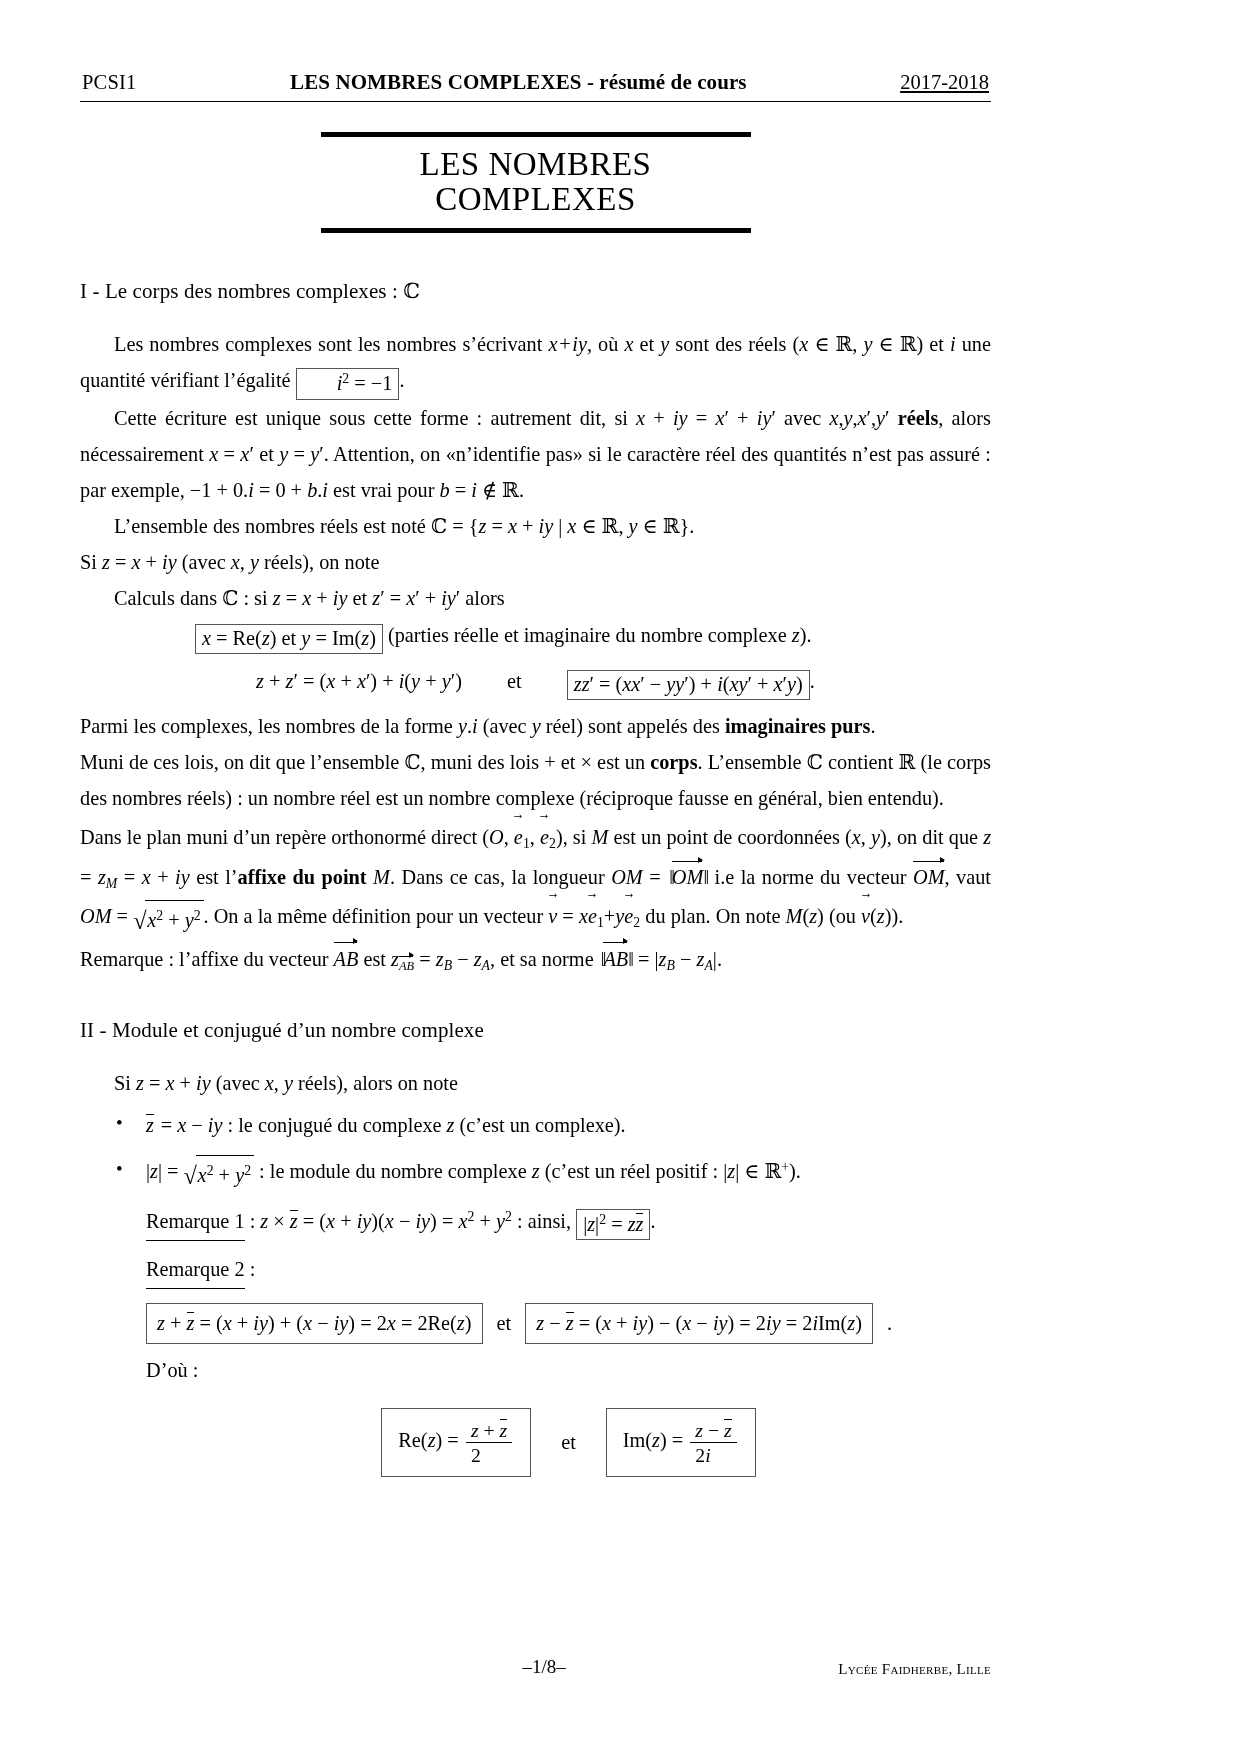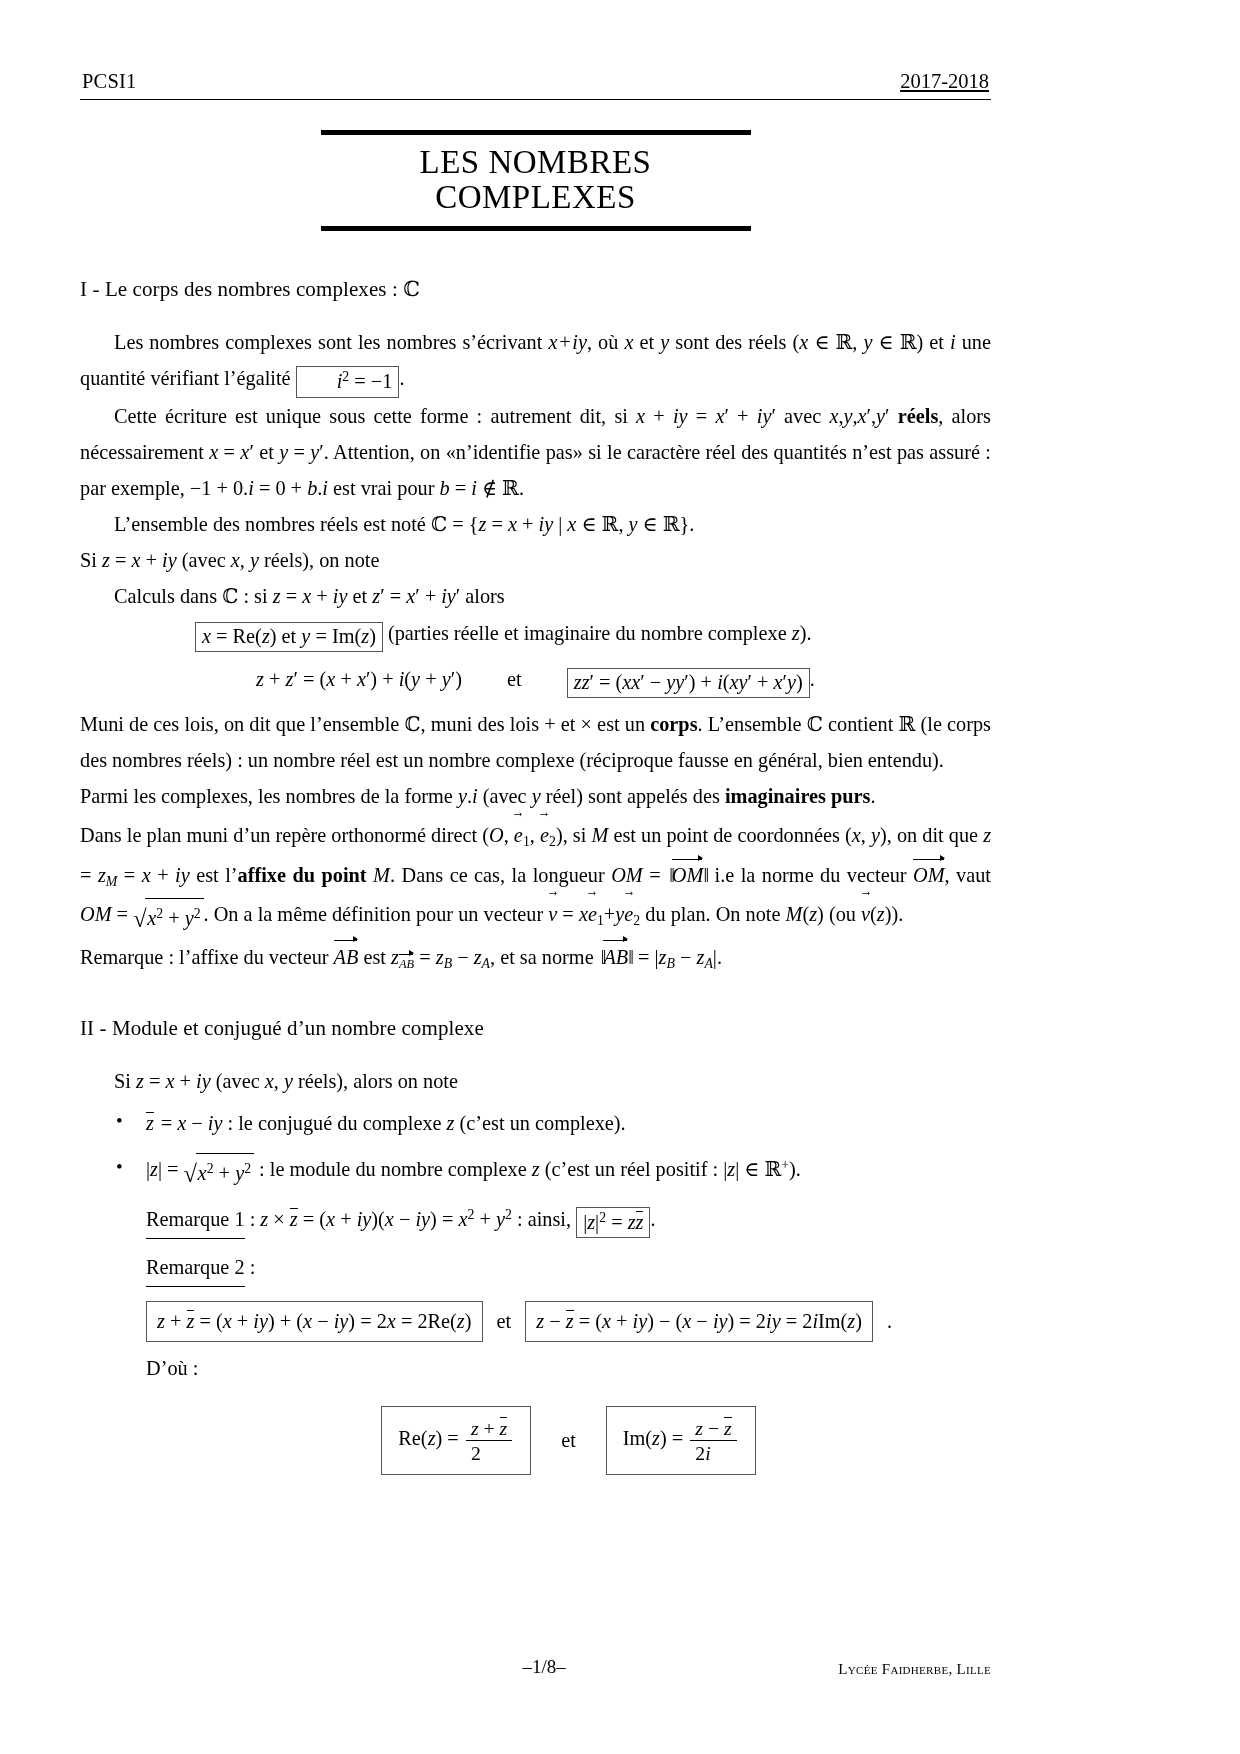--- a/index.html
+++ b/index.html
@@ -273,20 +273,21 @@
     white-space: nowrap;
   }
 </style>
 </head>
 <body>
 
 <div class="page">
 
   <div class="runhead">
     <div class="left">PCSI1</div>
+    <div class="center">LES NOMBRES COMPLEXES - résumé de cours</div>
     <div class="right">2017-2018</div>
   </div>
   <div class="runrule"></div>
 
   <div class="titleblock">
     <div class="titlerule"></div>
     <div class="doctitle">LES NOMBRES COMPLEXES</div>
     <div class="titlerule"></div>
   </div>
 
@@ -321,27 +322,27 @@
     (parties réelle et imaginaire du nombre complexe <span class="mi">z</span>).
   </p>
 
   <div class="disp">
     <span><span class="mi">z</span> + <span class="mi">z</span>′ = (<span class="mi">x</span> + <span class="mi">x</span>′) + <span class="mi">i</span>(<span class="mi">y</span> + <span class="mi">y</span>′)</span>
     <span class="gap"></span><span>et</span><span class="gap"></span>
     <span class="boxf"><span class="mi">zz</span>′ = (<span class="mi">xx</span>′ − <span class="mi">yy</span>′) + <span class="mi">i</span>(<span class="mi">xy</span>′ + <span class="mi">x</span>′<span class="mi">y</span>)</span>.
   </div>
 
   <p class="body">
+    <span>Parmi les complexes, les nombres de la forme </span><span class="mi">y</span>.<span class="mi">i</span><span> (avec </span><span class="mi">y</span><span> réel) sont appelés des </span><span class="b">imaginaires purs</span>.
+  </p>
+
+  <p class="body">
     Muni de ces lois, on dit que l’ensemble <span class="bb">ℂ</span>, muni des lois + et × est un <span class="b">corps</span>. L’ensemble <span class="bb">ℂ</span> contient <span class="bb">ℝ</span>
     (le corps des nombres réels) : un nombre réel est un nombre complexe (réciproque fausse en général,
     bien entendu).
-  </p>
-
-  <p class="body">
-    <span>Parmi les complexes, les nombres de la forme </span><span class="mi">y</span>.<span class="mi">i</span><span> (avec </span><span class="mi">y</span><span> réel) sont appelés des </span><span class="b">imaginaires purs</span>.
   </p>
 
   <p class="body">
     <span>Dans le plan muni d’un repère orthonormé direct </span>(<span class="mi">O</span>, <span class="avec mi">e</span><sub>1</sub>, <span class="avec mi">e</span><sub>2</sub>)<span>, si </span><span class="mi">M</span><span> est un point de coordonnées </span>(<span class="mi">x</span>, <span class="mi">y</span>),
     on dit que <span class="mi">z</span> = <span class="mi">z</span><sub><span class="mi">M</span></sub> = <span class="mi">x</span> + <span class="mi">iy</span> est l’<span class="b">affixe du point</span> <span class="mi">M</span>. Dans ce cas, la longueur <span class="mi">OM</span> =
     <span class="norm"><span class="nbar">‖</span><span class="vec"><span class="vb mi">OM</span></span><span class="nbar">‖</span></span> i.e la
     norme du vecteur <span class="vec"><span class="vb mi">OM</span></span>, vaut <span class="mi">OM</span> = <span class="sqrt"><span class="rad"><span class="mi">x</span><sup>2</sup> + <span class="mi">y</span><sup>2</sup></span></span>. On a la même définition pour un vecteur <span class="avec mi">v</span> = <span class="mi">x</span><span class="avec mi">e</span><sub>1</sub>+<span class="mi">y</span><span class="avec mi">e</span><sub>2</sub>
     du plan. On note <span class="mi">M</span>(<span class="mi">z</span>) (ou <span class="avec mi">v</span>(<span class="mi">z</span>)).
   </p>
 

